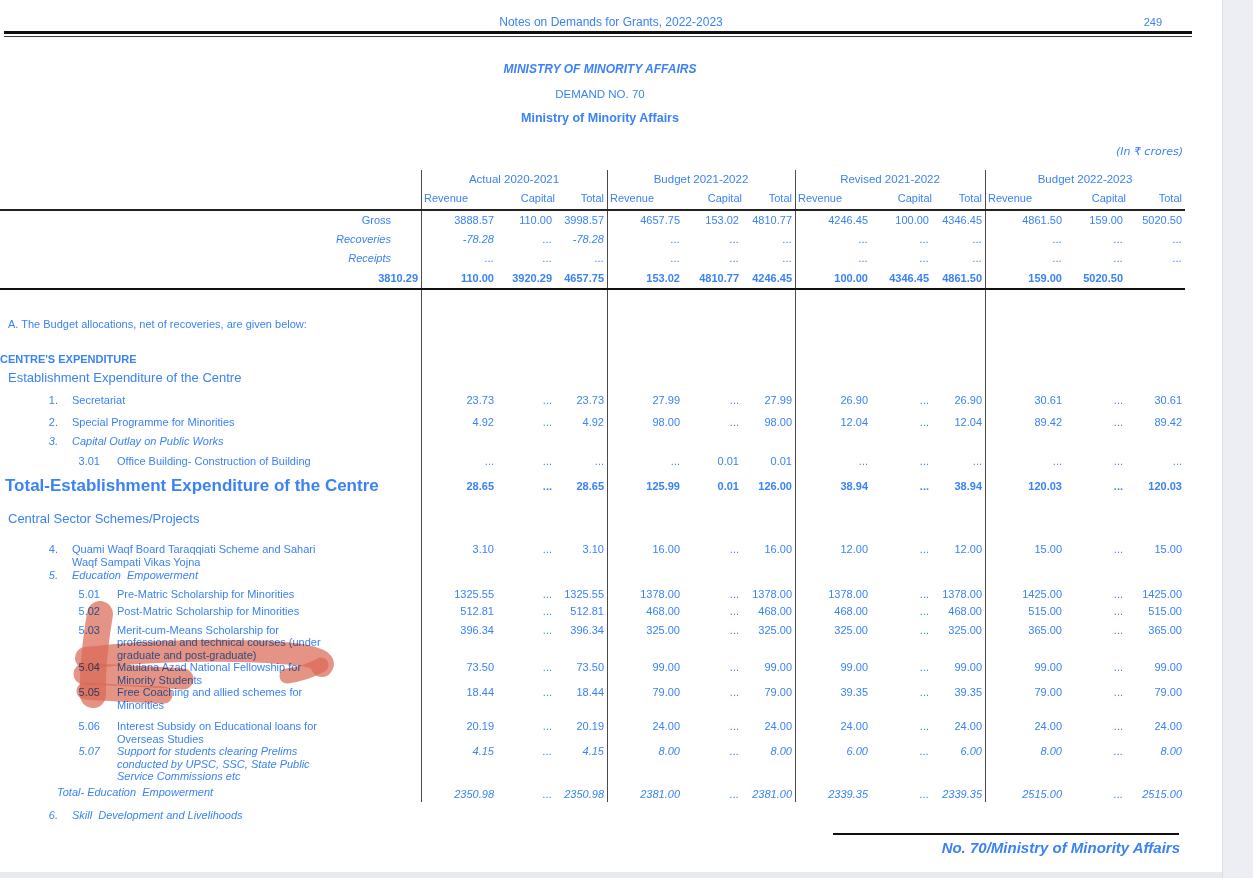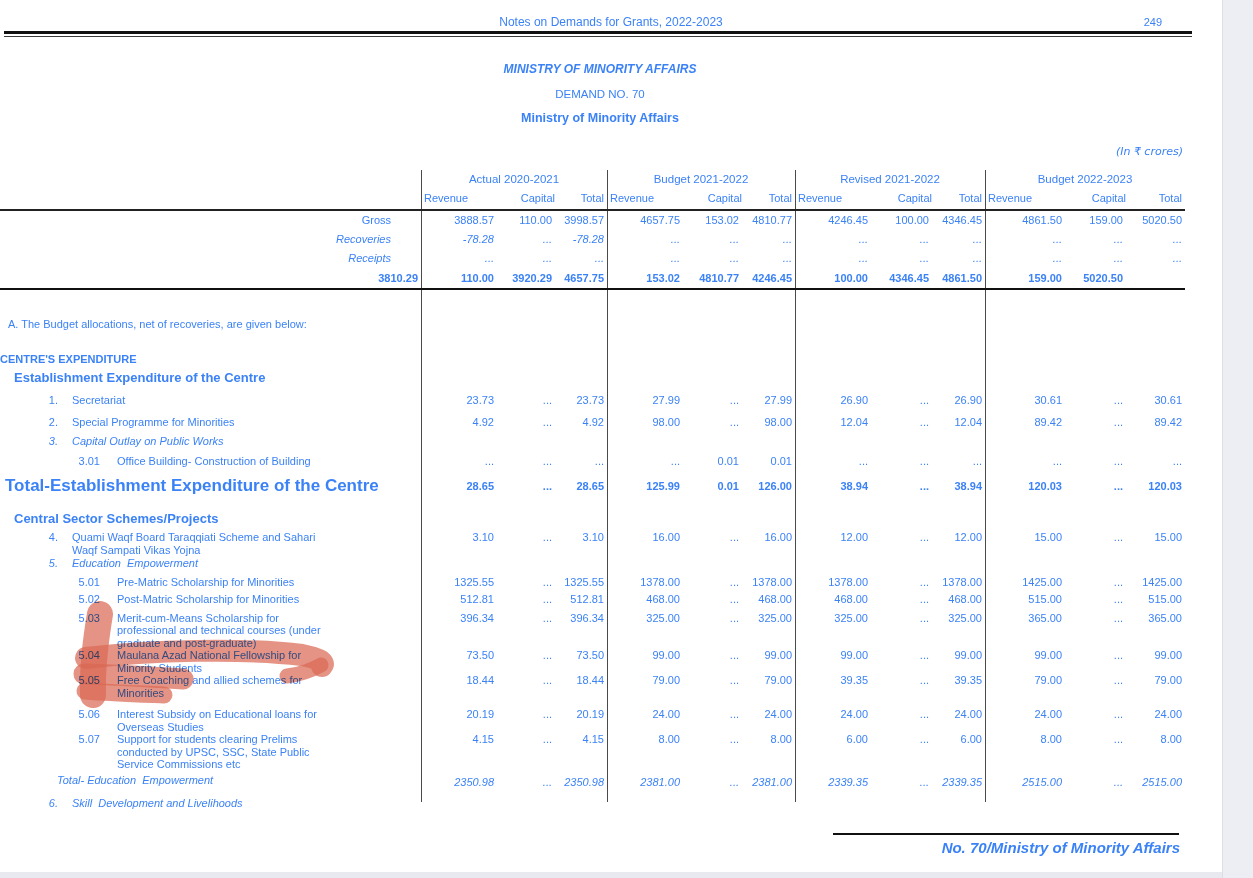--- a/index.html
+++ b/index.html
@@ -48,21 +48,21 @@
   .cell.label{display:flex;align-items:flex-start;}
   .lvl1 .rnum{flex:0 0 58px;text-align:right;}
   .lvl1 .rtxt{margin-left:14px;}
   .sub .rnum{flex:0 0 100px;text-align:right;}
   .sub .rtxt{margin-left:17px;}
   .rtxt{white-space:pre-wrap;}
   .it{font-style:italic;}
   .bd{font-weight:bold;}
   .sec-note{font-size:11px;line-height:12.5px;padding-left:8px;}
   .sec-caps{font-size:11px;line-height:12.5px;font-weight:bold;padding-left:0;}
-  .sec-title{font-size:13px;line-height:16px;font-weight:bold;padding-left:14px;}
+  .sec-title{font-size:13px;line-height:16px;font-weight:normal;padding-left:8px;}
   .total-label{font-size:17px;line-height:16px;padding-left:5px;}
   .trow.total-row{align-items:flex-start;}
   .trow.total-row .cell.num{line-height:16px;}
   .totalsub-label{padding-left:57px;}
 
   
   .f-line{top:833px;left:833px;width:346px;height:1.5px;background:#101010;}
   .f-text{top:839px;right:42px;font-size:15px;font-weight:bold;font-style:italic;}
 
   
@@ -269,21 +269,21 @@
           <div class="cell num p0">125.99</div>
           <div class="cell num p1">0.01</div>
           <div class="cell num p2">126.00</div>
           <div class="cell num p0">38.94</div>
           <div class="cell num p1">...</div>
           <div class="cell num p2">38.94</div>
           <div class="cell num p0">120.03</div>
           <div class="cell num p1">...</div>
           <div class="cell num p2">120.03</div>
         </div>
-        <div class="sec-title" style="margin-bottom: 4px;">Central Sector Schemes/Projects</div>
+        <div class="sec-title" style="margin-bottom: 16px;">Central Sector Schemes/Projects</div>
         <div class="trow" style="margin-bottom: 1px;">
           <div class="cell label lvl1">
             <span class="rnum">4.</span>
             <span class="rtxt">Quami Waqf Board Taraqqiati Scheme and Sahari
 Waqf Sampati Vikas Yojna</span>
           </div>
           <div class="cell num p0">3.10</div>
           <div class="cell num p1">...</div>
           <div class="cell num p2">3.10</div>
           <div class="cell num p0">16.00</div>
@@ -420,21 +420,21 @@
           <div class="cell num p0">24.00</div>
           <div class="cell num p1">...</div>
           <div class="cell num p2">24.00</div>
           <div class="cell num p0">24.00</div>
           <div class="cell num p1">...</div>
           <div class="cell num p2">24.00</div>
           <div class="cell num p0">24.00</div>
           <div class="cell num p1">...</div>
           <div class="cell num p2">24.00</div>
         </div>
-        <div class="trow" style="margin-bottom: 3px;">
+        <div class="trow" style="margin-bottom: 3px; font-style: italic;">
           <div class="cell label sub">
             <span class="rnum">5.07</span>
             <span class="rtxt">Support for students clearing Prelims
 conducted by UPSC, SSC, State Public
 Service Commissions etc</span>
           </div>
           <div class="cell num p0">4.15</div>
           <div class="cell num p1">...</div>
           <div class="cell num p2">4.15</div>
           <div class="cell num p0">8.00</div>

